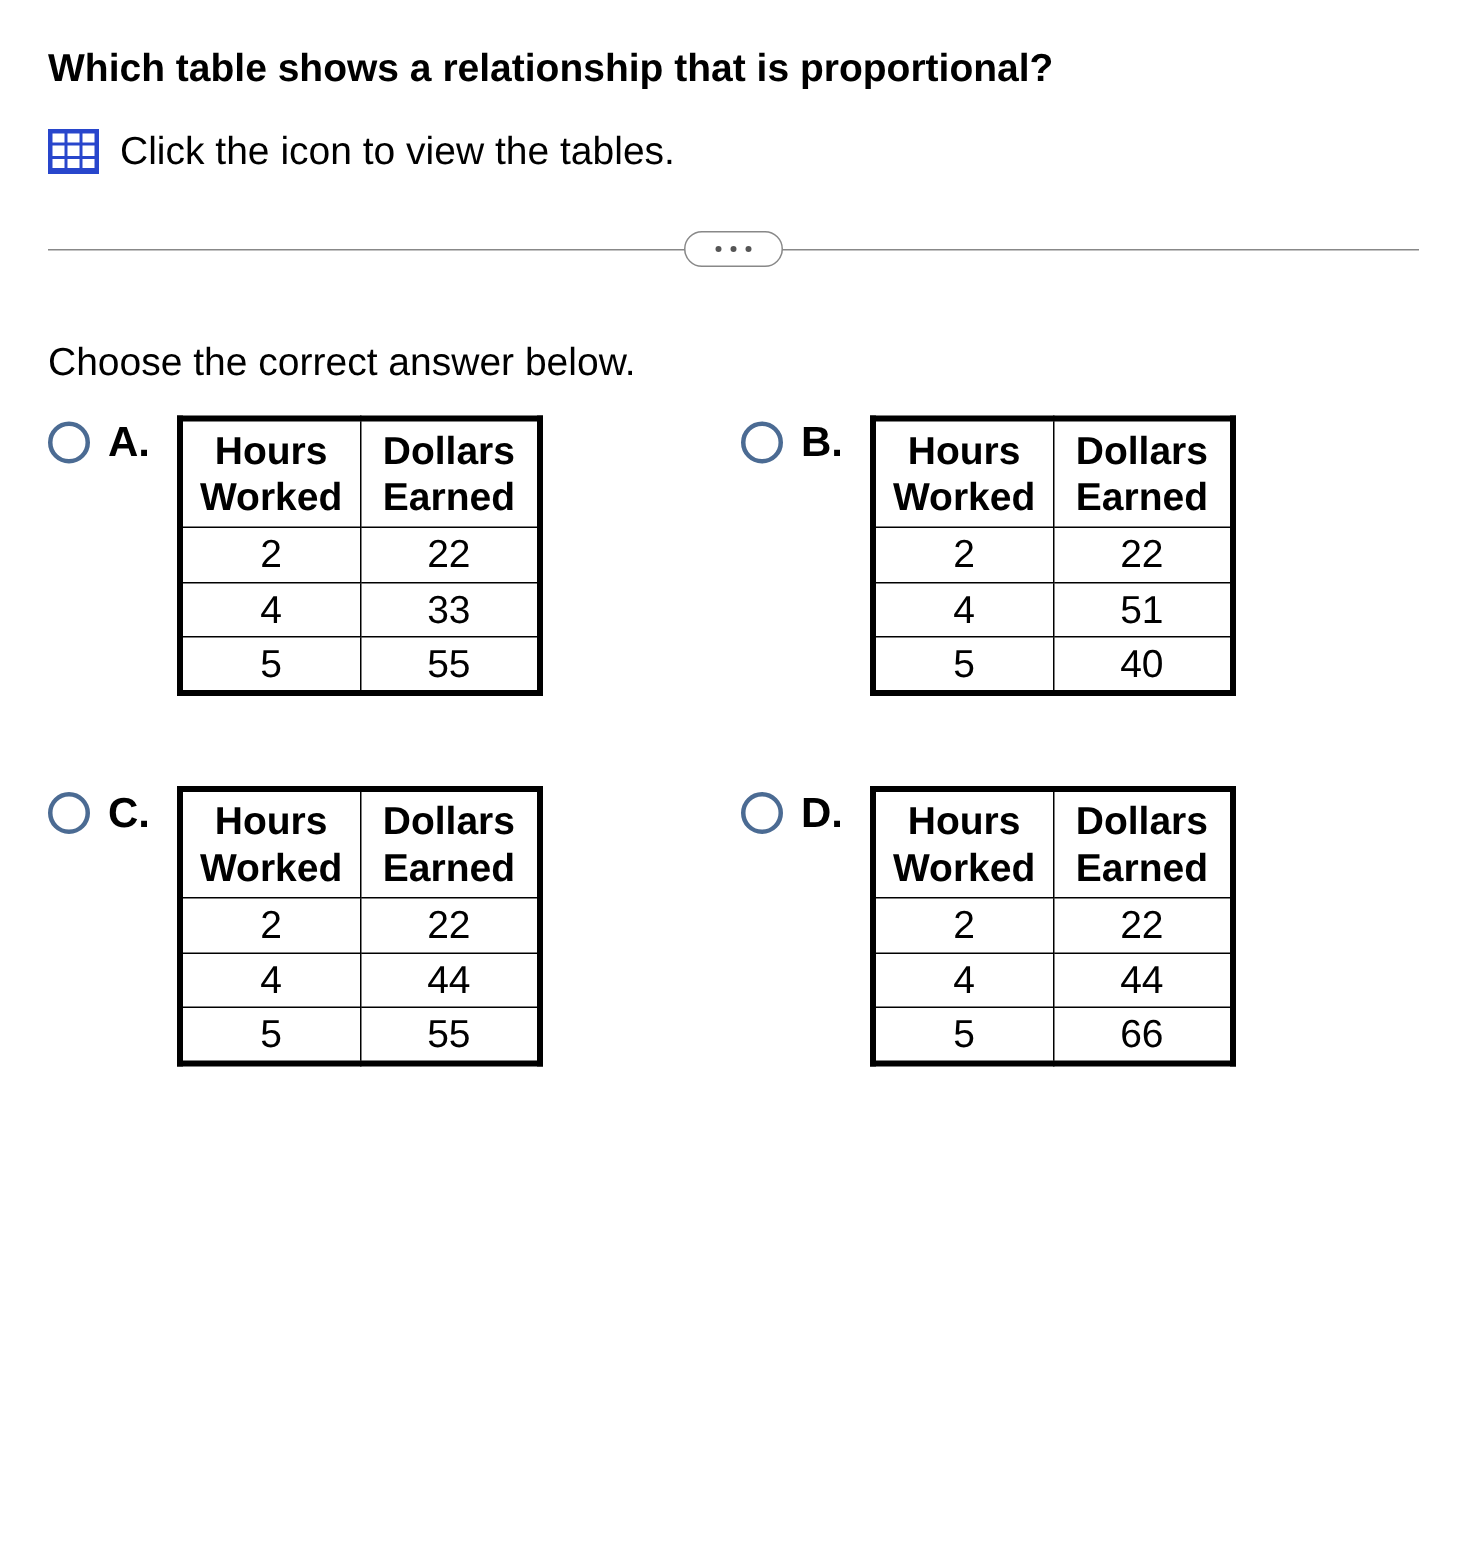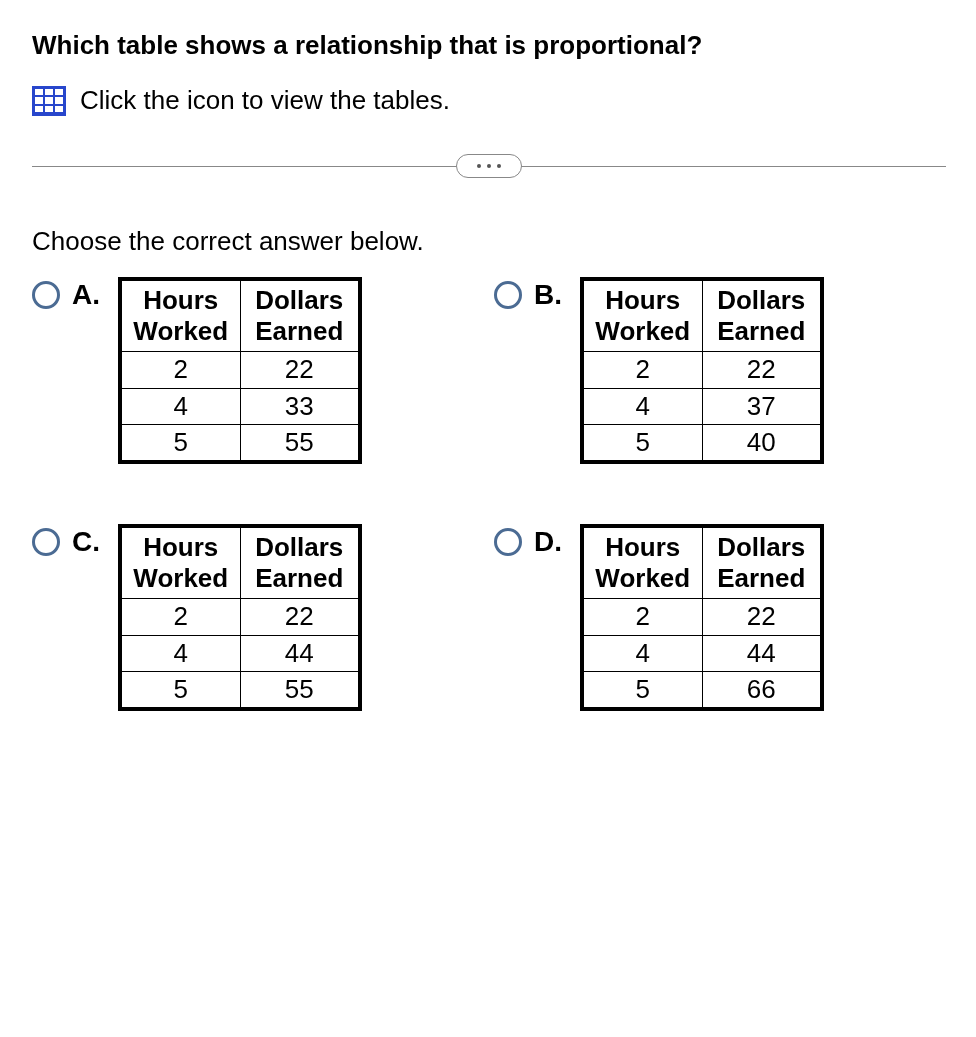--- a/index.html
+++ b/index.html
@@ -172,21 +172,21 @@
           <div>Dollars</div>
               <div>Earned</div>
         </th>
       </tr>
       <tr>
             <td>2</td>
             <td>22</td>
           </tr>
       <tr>
             <td>4</td>
-            <td>37</td>
+            <td>51</td>
           </tr>
       <tr>
             <td>5</td>
             <td>40</td>
           </tr>
     </tbody>
       </table>
   </div>
 
   <div class="option">

